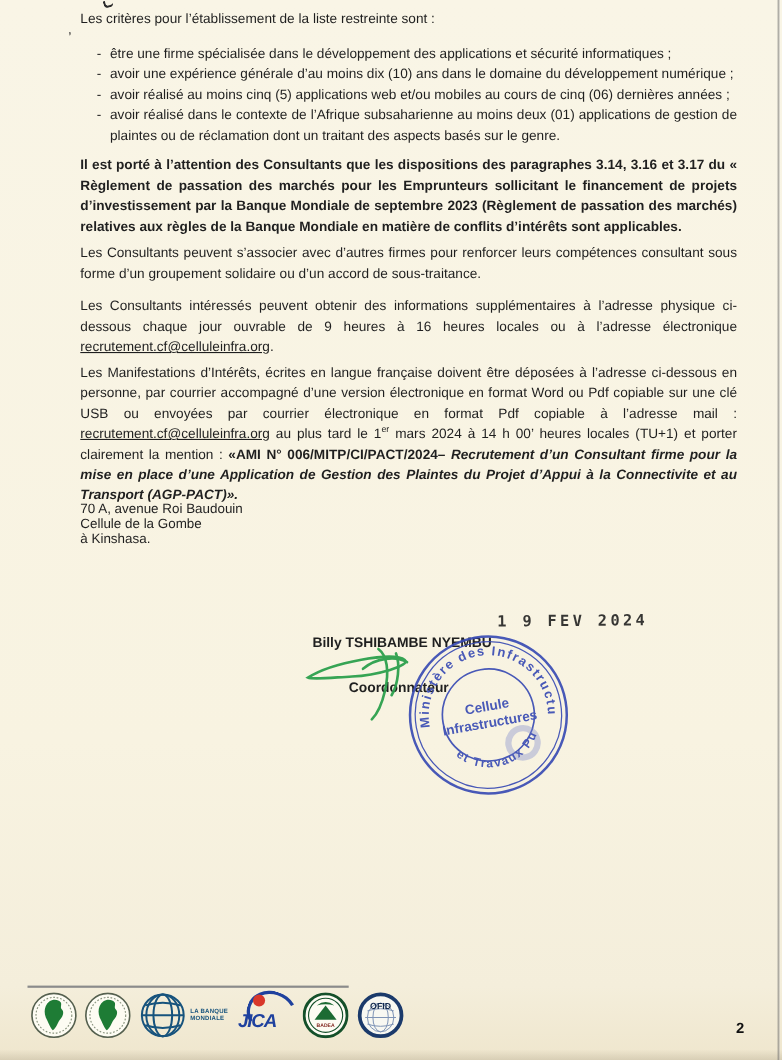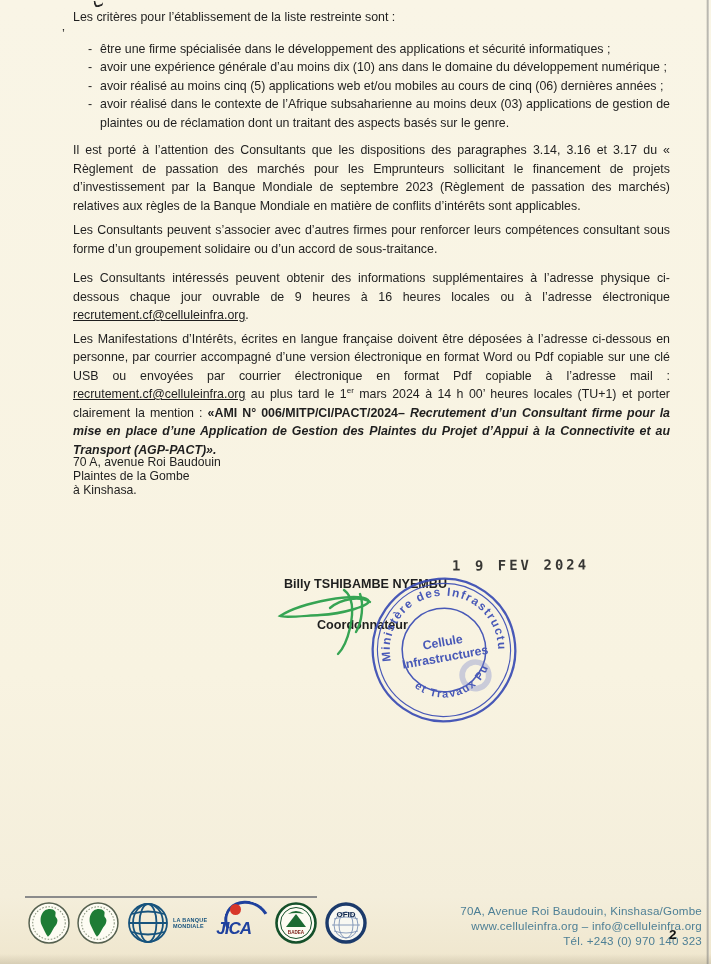--- a/index.html
+++ b/index.html
@@ -26,21 +26,21 @@
   .content{
     position:absolute;top:8px;left:73px;width:597px;
     font-size:12.4px;line-height:18.5px;
   }
   p{margin:0;text-align:justify;}
   .criteria{margin-top:13px;padding-left:15px;}
   .crit-row{display:flex;}
   .crit-row .dash{width:12px;flex:0 0 12px;}
   .crit-row .crit-text{flex:1;text-align:justify;}
   .p-personnel{margin-top:9px;}
-  .p-reglement{margin-top:9px;}
+  .p-reglement{margin-top:9px;font-weight:bold;}
   .p-associer{margin-top:6px;}
   .p-selection{margin-top:9px;}
   .p-infos{margin-top:11px;}
   .p-manif{margin-top:5px;}
   .email{text-decoration:underline;}
   .bold{font-weight:700;}
   .bolditalic{font-weight:700;font-style:italic;}
   sup{font-size:8px;line-height:0;}
   .address{margin-top:-4px;font-size:12.2px;line-height:14px;}
   .address div{margin:0;}
@@ -92,37 +92,37 @@
       <div class="crit-row">
         <span class="dash">-</span>
         <span class="crit-text">avoir une expérience générale d’au moins dix (10) ans dans le domaine du développement numérique ;</span>
       </div>
       <div class="crit-row">
         <span class="dash">-</span>
         <span class="crit-text">avoir réalisé au moins cinq (5) applications web et/ou mobiles au cours de cinq (06) dernières années ;</span>
       </div>
       <div class="crit-row">
         <span class="dash">-</span>
-        <span class="crit-text">avoir réalisé dans le contexte de l’Afrique subsaharienne au moins deux (03) applications de gestion de plaintes ou de réclamation dont un traitant des aspects basés sur le genre.</span>
+        <span class="crit-text">avoir réalisé dans le contexte de l’Afrique subsaharienne au moins deux (01) applications de gestion de plaintes ou de réclamation dont un traitant des aspects basés sur le genre.</span>
       </div>
     </div>
 
 
     <p class="p-reglement">Il est porté à l’attention des Consultants que les dispositions des paragraphes 3.14, 3.16 et 3.17 du « Règlement de passation des marchés pour les Emprunteurs sollicitant le financement de projets d’investissement par la Banque Mondiale de septembre 2023 (Règlement de passation des marchés) relatives aux règles de la Banque Mondiale en matière de conflits d’intérêts sont applicables.</p>
 
     <p class="p-associer">Les Consultants peuvent s’associer avec d’autres firmes pour renforcer leurs compétences consultant sous forme d’un groupement solidaire ou d’un accord de sous-traitance.</p>
 
 
     <p class="p-infos"><span>Les Consultants intéressés peuvent obtenir des informations supplémentaires à l’adresse physique ci-dessous chaque jour ouvrable de 9 heures à 16 heures locales ou à l’adresse électronique </span><span class="email">recrutement.cf@celluleinfra.org</span><span>.</span></p>
 
     <p class="p-manif"><span>Les Manifestations d’Intérêts, écrites en langue française doivent être déposées à l’adresse ci-dessous en personne, par courrier accompagné d’une version électronique en format Word ou Pdf copiable sur une clé USB ou envoyées par courrier électronique en format Pdf copiable à l’adresse mail : </span><span class="email">recrutement.cf@celluleinfra.org</span><span> au plus tard le 1</span><sup>er</sup><span> mars 2024 à 14 h 00’ heures locales (TU+1) et porter clairement la mention :  </span><span class="bold">«AMI N° 006/MITP/CI/PACT/2024– </span><span class="bolditalic">Recrutement d’un Consultant firme pour la mise en place d’une Application de Gestion des Plaintes du Projet d’Appui à la Connectivite et au Transport (AGP-PACT)».</span></p>
 
     <div class="address">
       <div>70 A, avenue Roi Baudouin</div>
-      <div>Plaintes de la Gombe</div>
+      <div>Cellule de la Gombe</div>
       <div>à Kinshasa.</div>
     </div>
   </div>
 
   <div class="sig-name">Billy TSHIBAMBE NYEMBU</div>
   <div class="sig-title">Coordonnateur</div>
   <div class="date-stamp">1 9 FEV 2024</div>
 
   <svg class="signature-svg" width="140" height="80" viewBox="0 0 140 80">
     <g fill="none" stroke="#2ca04c" stroke-width="2.4" stroke-linecap="round" opacity="0.95">
@@ -207,21 +207,16 @@
         <ellipse cx="22" cy="24" rx="7" ry="13"></ellipse>
         <ellipse cx="22" cy="24" rx="12" ry="13"></ellipse>
         <line x1="8" y1="24" x2="36" y2="24"></line>
         <path d="M10,18 Q22,14 34,18"></path>
         <path d="M10,30 Q22,34 34,30"></path>
       </g>
       <text x="22" y="16" text-anchor="middle" font-family="Liberation Sans, sans-serif" font-size="8" font-weight="700" fill="#12294d">OFID</text>
     </svg>
   </div>
 
-  <div class="footer-right">
-    <div>70A,  Avenue Roi Baudouin, Kinshasa/Gombe</div>
-    <div>www.celluleinfra.org – info@celluleinfra.org</div>
-    <div>Tél. +243 (0) 970 140 323</div>
-  </div>
 
   <div class="page-number">2</div>
 
 </div>
 
 </body></html>

